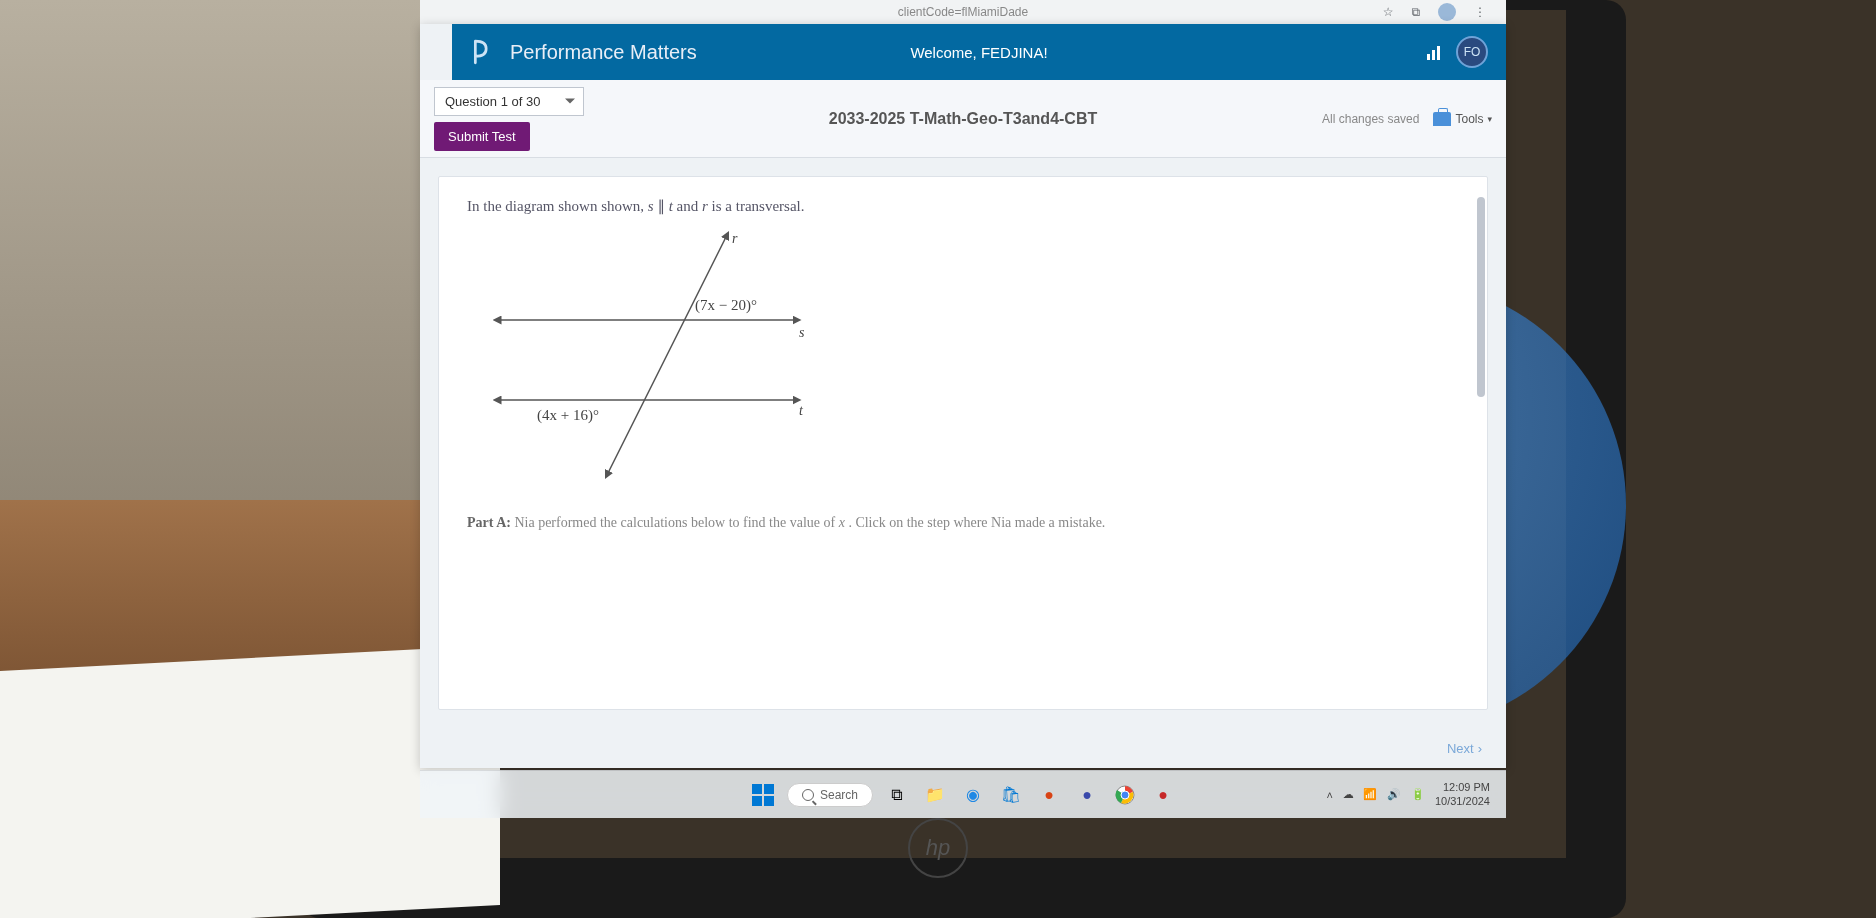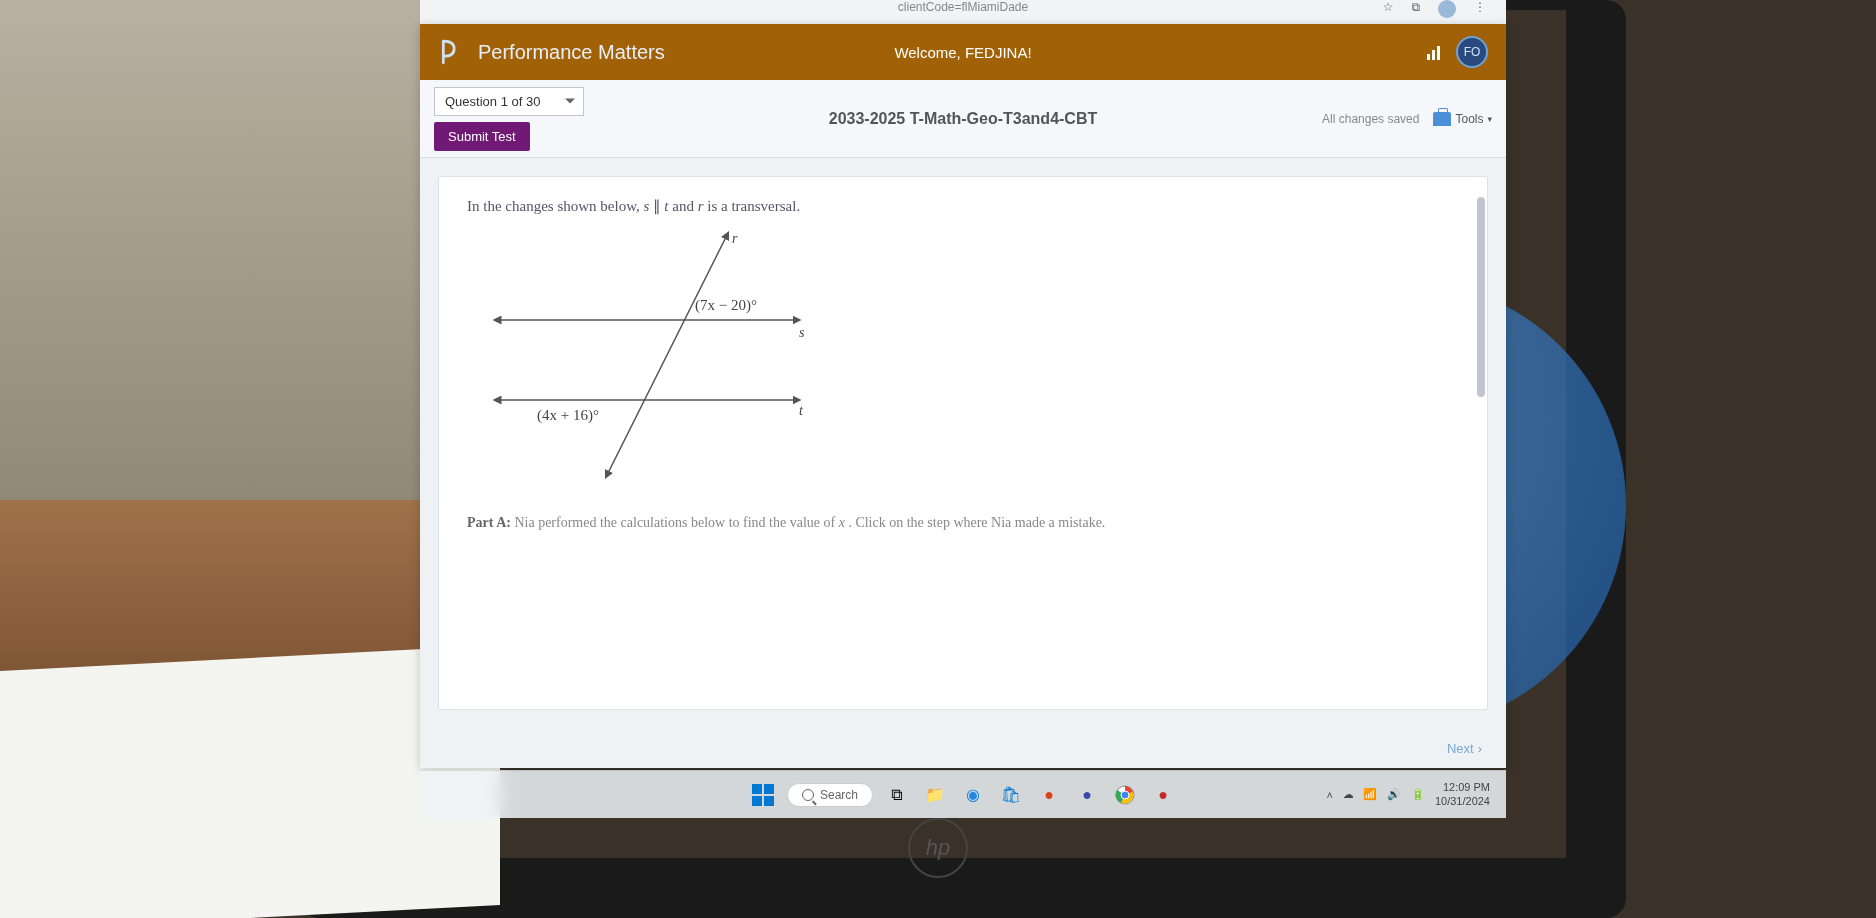--- a/index.html
+++ b/index.html
@@ -22,47 +22,48 @@
     opacity: 0.7;
   }
   .browser-chrome {
     position: absolute;
     top: 0;
     left: 420px;
     right: 370px;
     height: 24px;
     background: #f1f3f4;
     display: flex;
-    align-items: flex-start;
+    align-items: center;
     justify-content: flex-end;
     padding: 0 20px;
     font-size: 12px;
     color: #5f6368;
     gap: 18px;
   }
   .url-frag { position: absolute; left: 50%; transform: translateX(-50%); color:#888; font-size:12px;}
   .app-window {
     position: absolute;
     top: 24px;
     left: 420px;
     right: 370px;
     bottom: 150px;
     background: #eef2f5;
     display: flex;
     flex-direction: column;
     box-shadow: 0 2px 10px rgba(0,0,0,0.2);
   }
   .app-header {
-    background: #a16207;
+    background: #0369a1;
     color: #fff;
     height: 56px;
     display: flex;
     align-items: center;
     padding: 0 18px;
     position: relative;
+    margin-left: 32px;
   }
   .logo {
     width: 28px;
     height: 28px;
     margin-right: 12px;
     display:flex; align-items:center; justify-content:center;
   }
   .app-title { font-size: 20px; font-weight: 500; color: #e8eef7; }
   .welcome { position: absolute; left: 50%; transform: translateX(-50%); font-size: 15px; }
   .header-right { margin-left: auto; display: flex; align-items: center; gap: 16px; }
@@ -219,21 +220,21 @@
         <span class="toolbox-icon"></span>
         <span>Tools</span>
         <span style="font-size:9px;">▾</span>
       </div>
     </div>
   </div>
 
   <div class="content">
     <div class="scroll-thumb"></div>
     <div class="question-text">
-      <span>In the changes shown below, </span>
+      <span>In the diagram shown shown, </span>
       <span class="math-i">s</span>
       <span class="parallel">∥</span>
       <span class="math-i">t</span>
       <span> and </span>
       <span class="math-i">r</span>
       <span> is a transversal.</span>
     </div>
 
     <div class="diagram">
       <svg viewBox="0 0 380 260">

